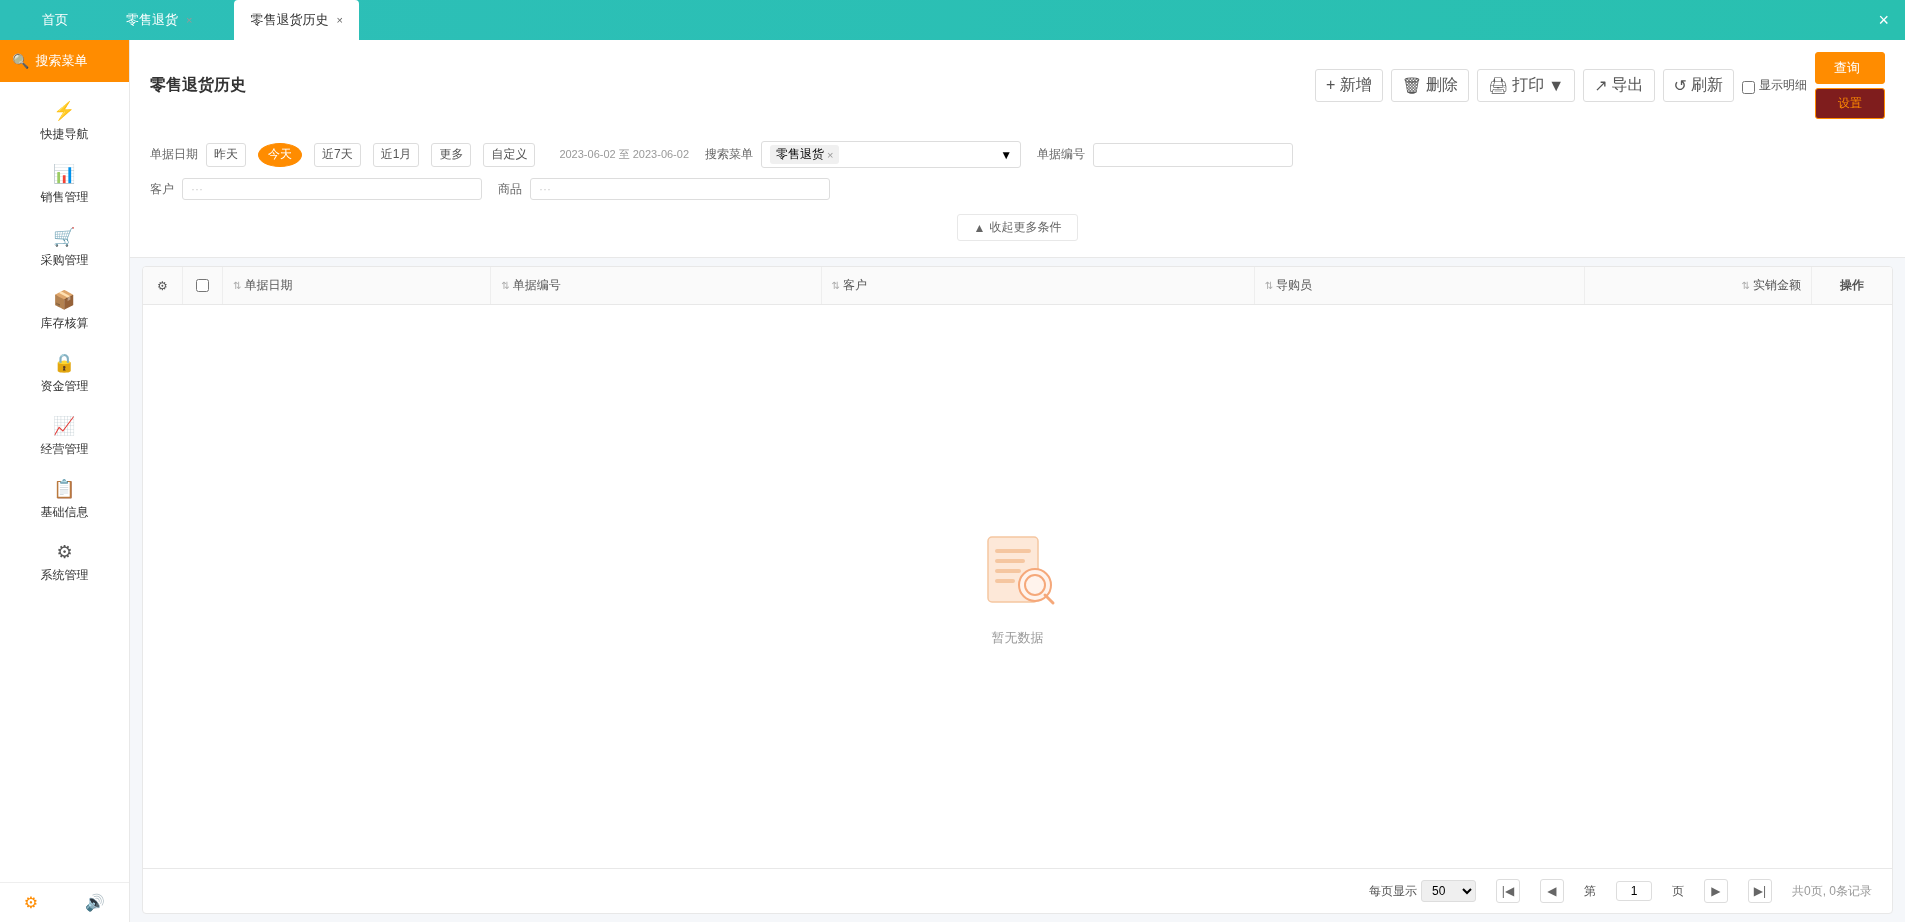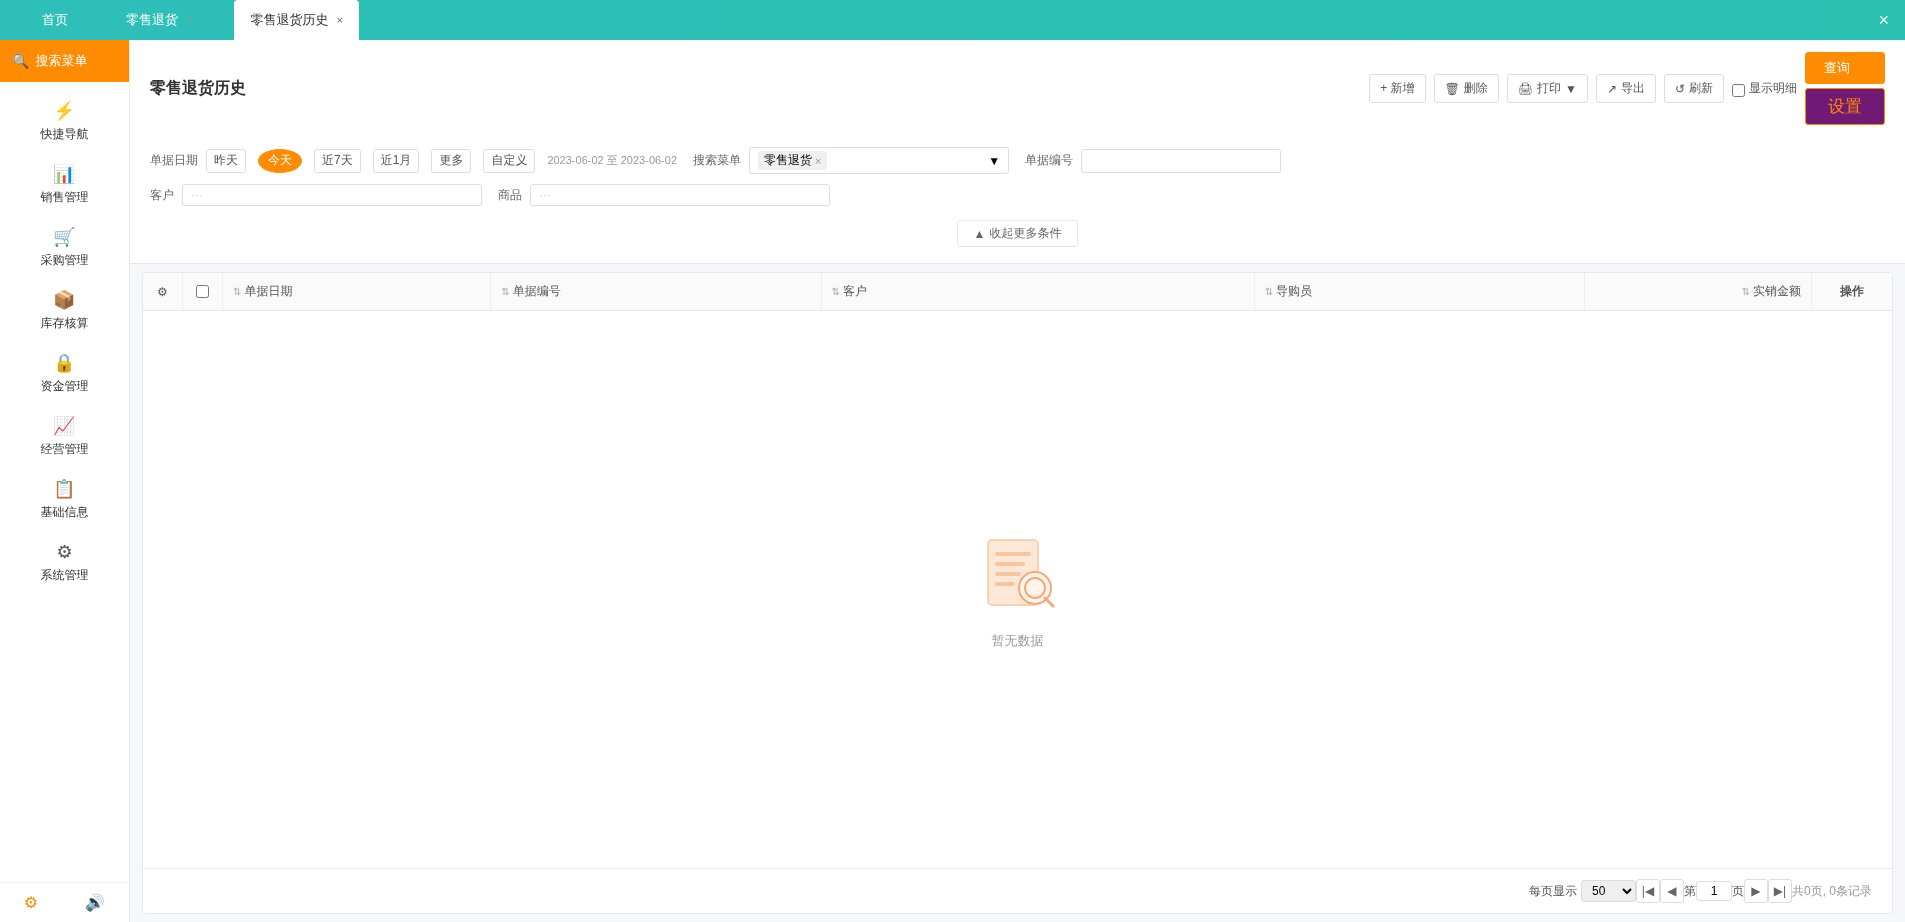--- a/index.html
+++ b/index.html
@@ -128,36 +128,36 @@
     }
     .toolbar-btn {
       display: flex;
       align-items: center;
       gap: 4px;
       padding: 5px 10px;
       border: 1px solid #ddd;
       border-radius: 3px;
       background: #fff;
       cursor: pointer;
-      font-size: 12px;
+      font-size: 16px;
       color: #555;
     }
     .toolbar-btn.new { border-color: #ddd; }
     .toolbar-btn.query-btn {
       background: #ff8c00;
       color: #fff;
       border-color: #ff8c00;
       font-size: 13px;
       padding: 6px 18px;
     }
     .toolbar-btn.settings-btn {
-      background: #701a75;
+      background: #7f1d1d;
       color: #ff8c00;
       border-color: #ff8c00;
-      font-size: 17px;
+      font-size: 12px;
       padding: 6px 22px;
     }
     .display-toggle {
       display: flex;
       align-items: flex-end;
       gap: 4px;
       font-size: 12px;
       color: #555;
     }
     .display-toggle input { cursor: pointer; }
@@ -204,21 +204,21 @@
       width: 44px;
       height: 24px;
       padding: 0;
       display: flex;
       align-items: center;
       justify-content: center;
     }
     .date-range {
       font-size: 11px;
       color: #999;
-      margin-left: 4px;
+      margin-left: 16px;
     }
     .filter-select {
       display: flex;
       align-items: center;
       gap: 4px;
       border: 1px solid #ddd;
       border-radius: 3px;
       padding: 3px 8px;
       background: #fff;
       cursor: pointer;
@@ -315,21 +315,21 @@
       color: #999;
     }
 
     
     .pagination {
       display: flex;
       align-items: center;
       justify-content: flex-end;
       padding: 10px 20px;
       border-top: 1px solid #e8e8e8;
-      gap: 0;
+      gap: 20px;
       font-size: 12px;
       color: #555;
       flex-shrink: 0;
     }
     .page-size-select {
       display: flex;
       align-items: center;
       gap: 4px;
     }
     .page-select {

